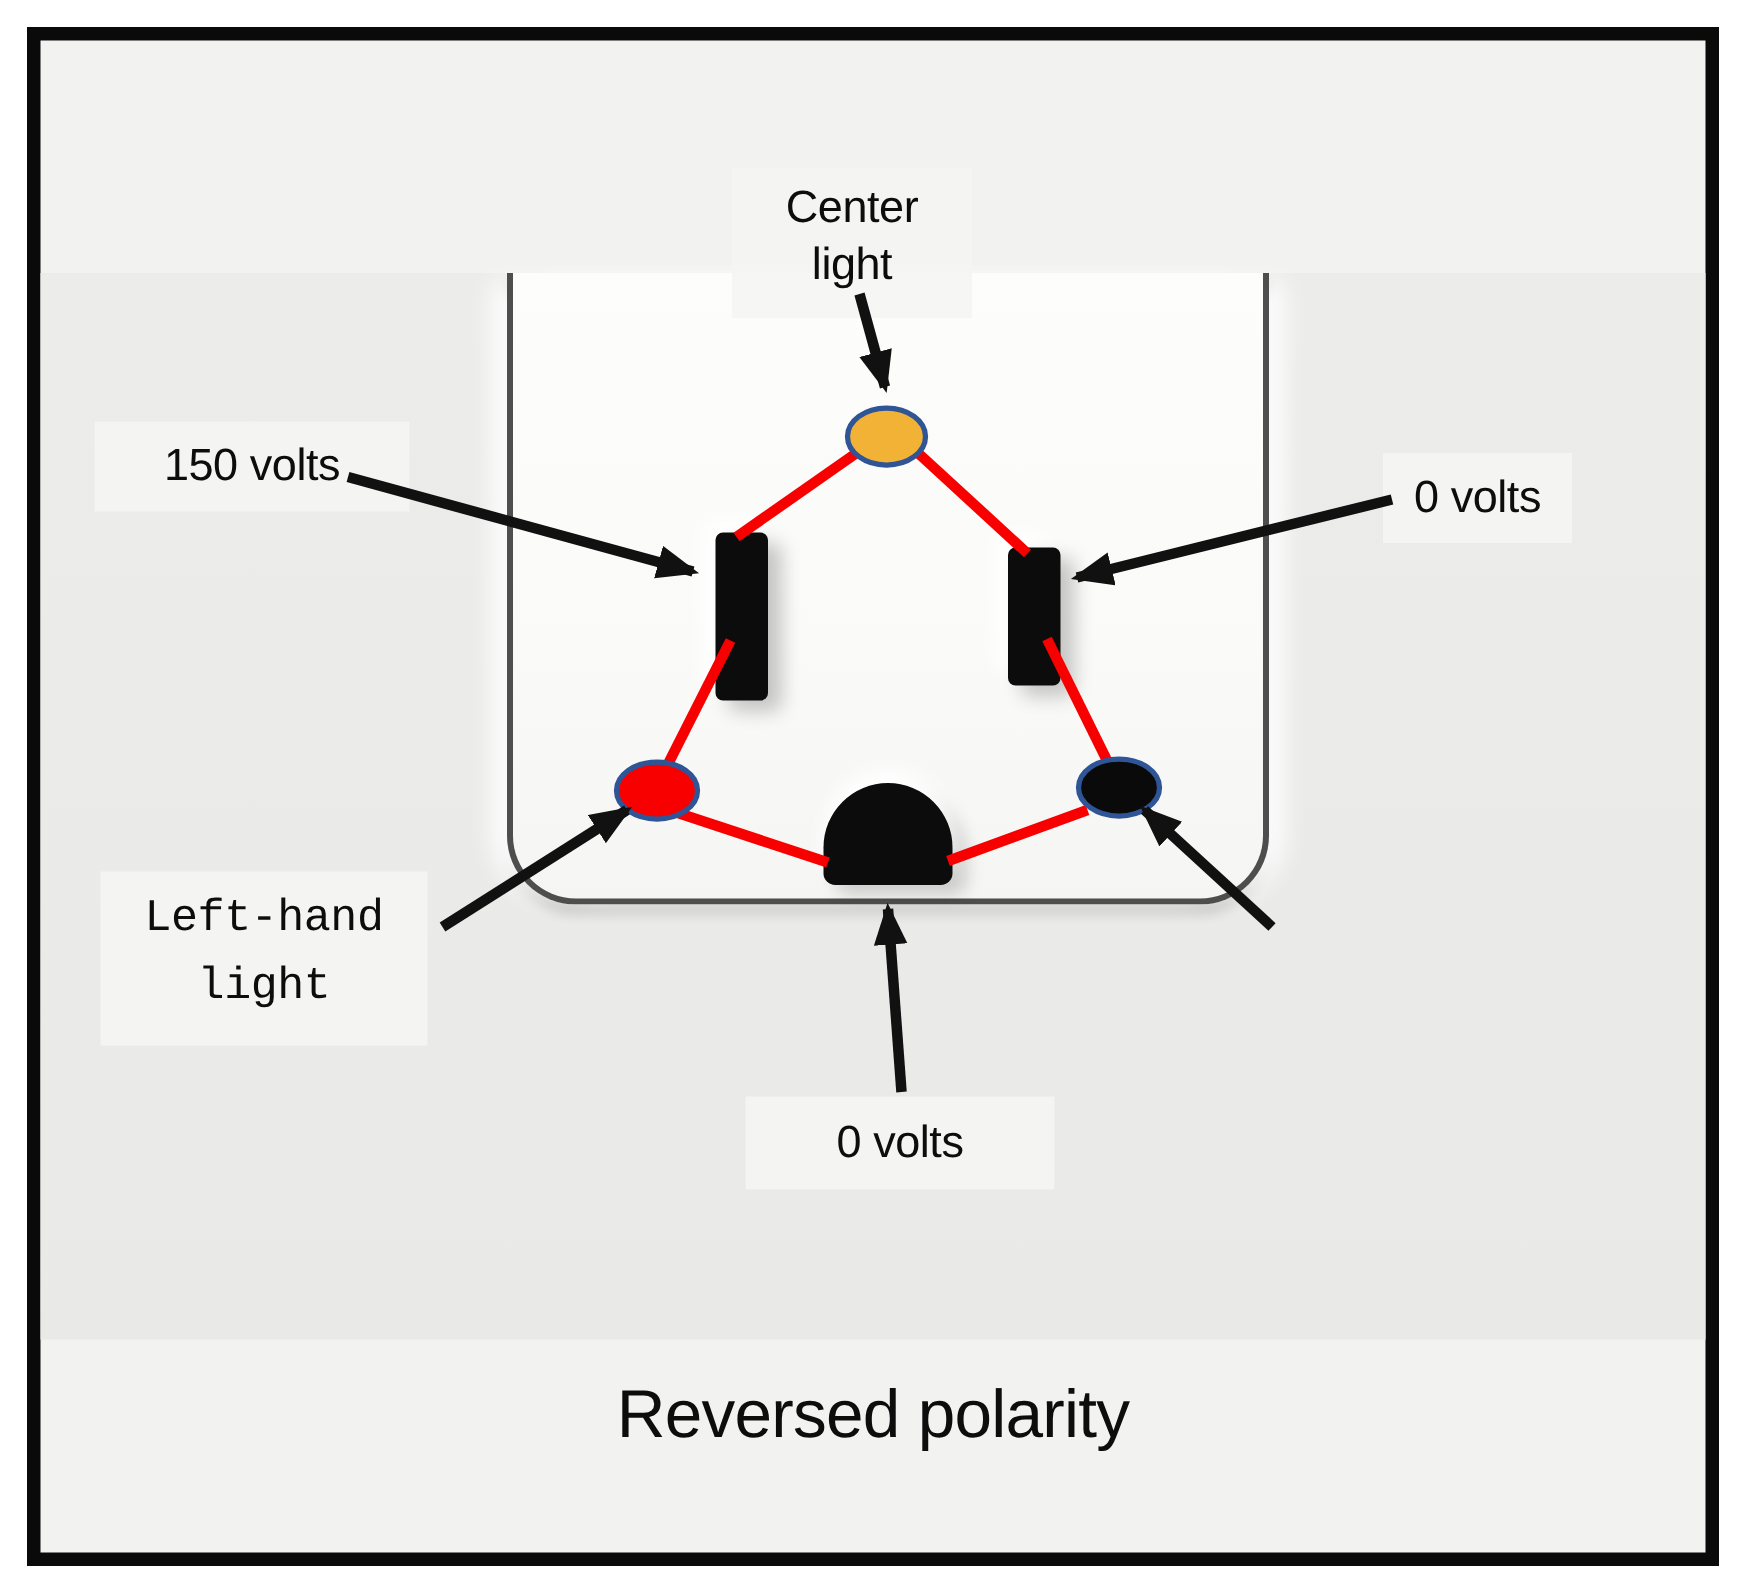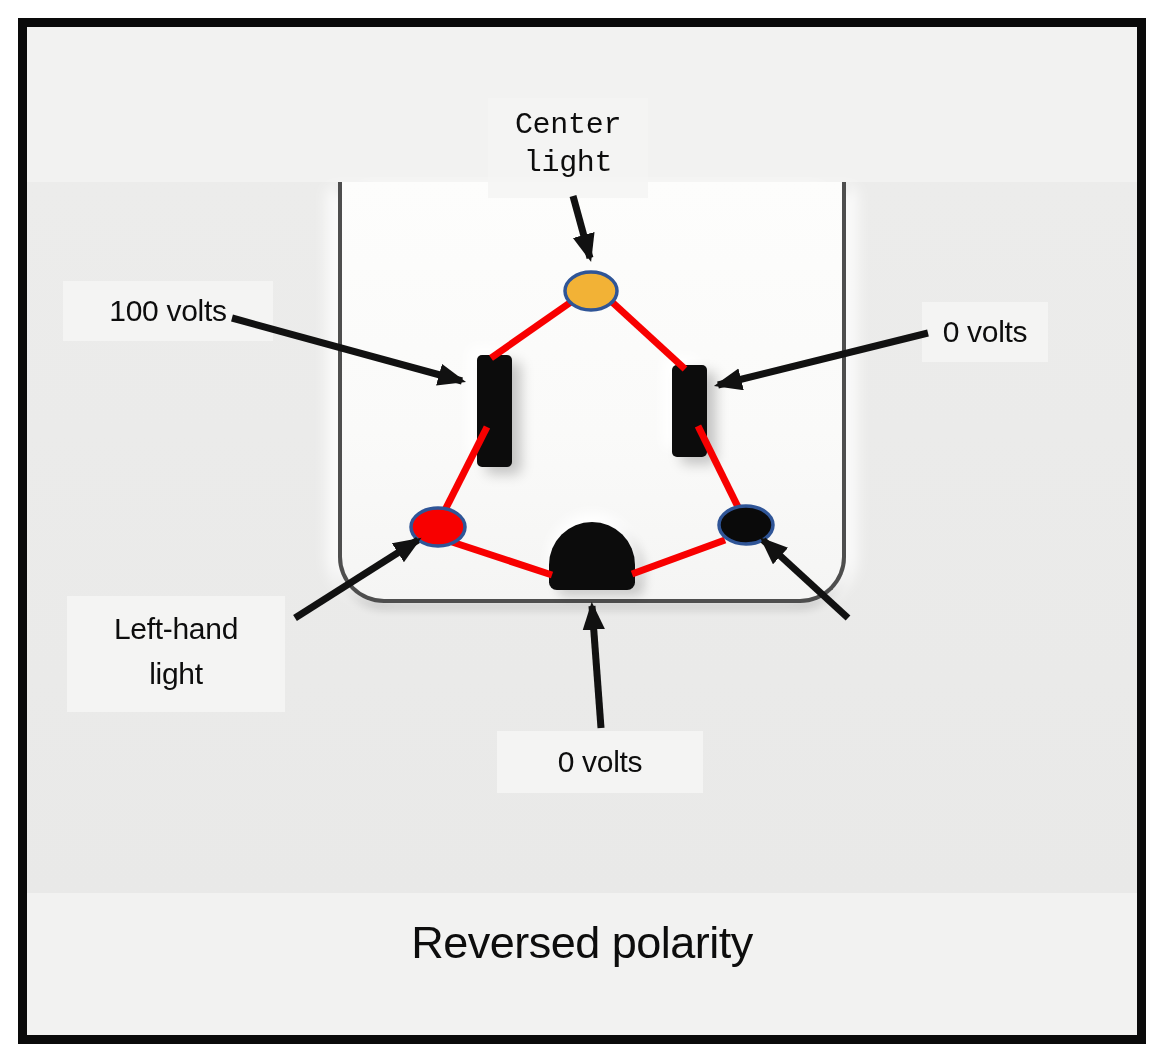--- a/index.html
+++ b/index.html
@@ -17,24 +17,24 @@
                     0 6px 8px rgba(0,0,0,0.16);}
   .slot{position:absolute;background:#0c0c0c;border-radius:5px;
         box-shadow:9px 7px 13px rgba(0,0,0,0.22),-9px -9px 14px rgba(255,255,255,0.98);}
   .slot-left{left:477px;top:355px;width:35px;height:112px;}
   .slot-right{left:672px;top:365px;width:35px;height:92px;}
   .ground{position:absolute;left:549px;top:522px;width:86px;height:68px;background:#0c0c0c;
           border-radius:44px 44px 8px 8px;
           box-shadow:0 -9px 13px rgba(255,255,255,0.98),9px 6px 11px rgba(0,0,0,0.18);}
   .label{position:absolute;background:#f4f4f3;text-align:center;
          font-size:30px;line-height:38px;letter-spacing:-0.3px;}
-  .lbl-center{left:488px;top:98px;width:160px;height:100px;padding-top:8px;box-sizing:border-box;background:rgba(244,244,243,0.85);font-family:Liberation Mono, monospace;}
+  .lbl-center{left:488px;top:112px;width:160px;height:100px;padding-top:8px;box-sizing:border-box;background:rgba(244,244,243,0.85);}
   .lbl-120{left:63px;top:281px;width:210px;height:60px;line-height:60px;}
   .lbl-0right{left:922px;top:302px;width:126px;height:60px;line-height:60px;}
-  .lbl-left{left:67px;top:596px;width:218px;height:116px;padding-top:10px;box-sizing:border-box;line-height:45px;}
+  .lbl-left{left:67px;top:581px;width:218px;height:116px;padding-top:10px;box-sizing:border-box;line-height:45px;font-family:Liberation Mono, monospace;}
   .lbl-right{left:828px;top:598px;width:244px;height:56px;line-height:56px;}
   .lbl-0bottom{left:497px;top:731px;width:206px;height:62px;line-height:62px;}
   .caption{position:absolute;left:27px;top:912px;width:1110px;height:62px;line-height:62px;
            text-align:center;font-size:45px;letter-spacing:-0.5px;background:transparent;}
   svg.overlay{position:absolute;left:0;top:0;width:1164px;height:1062px;}
   .conn{fill:none;stroke-width:7;stroke-linecap:butt;}
   .dot{stroke:#2f5597;stroke-width:3.5;}
   .arrow{fill:none;stroke:#111111;stroke-width:7;}
   #ah path{fill:#111111;}
 </style>
@@ -50,21 +50,21 @@
   <div class="plate"></div>
   <div class="slot slot-left"></div>
   <div class="slot slot-right"></div>
   <div class="ground"></div>
 
   <div class="label lbl-center">
     <div>Center</div>
     <div>light</div>
   </div>
 
-  <div class="label lbl-120">100 volts</div>
+  <div class="label lbl-120">150 volts</div>
 
   <div class="label lbl-0right">0 volts</div>
 
   <div class="label lbl-left">
     <div>Left-hand</div>
     <div>light</div>
   </div>
 
 
   <div class="label lbl-0bottom">0 volts</div>

